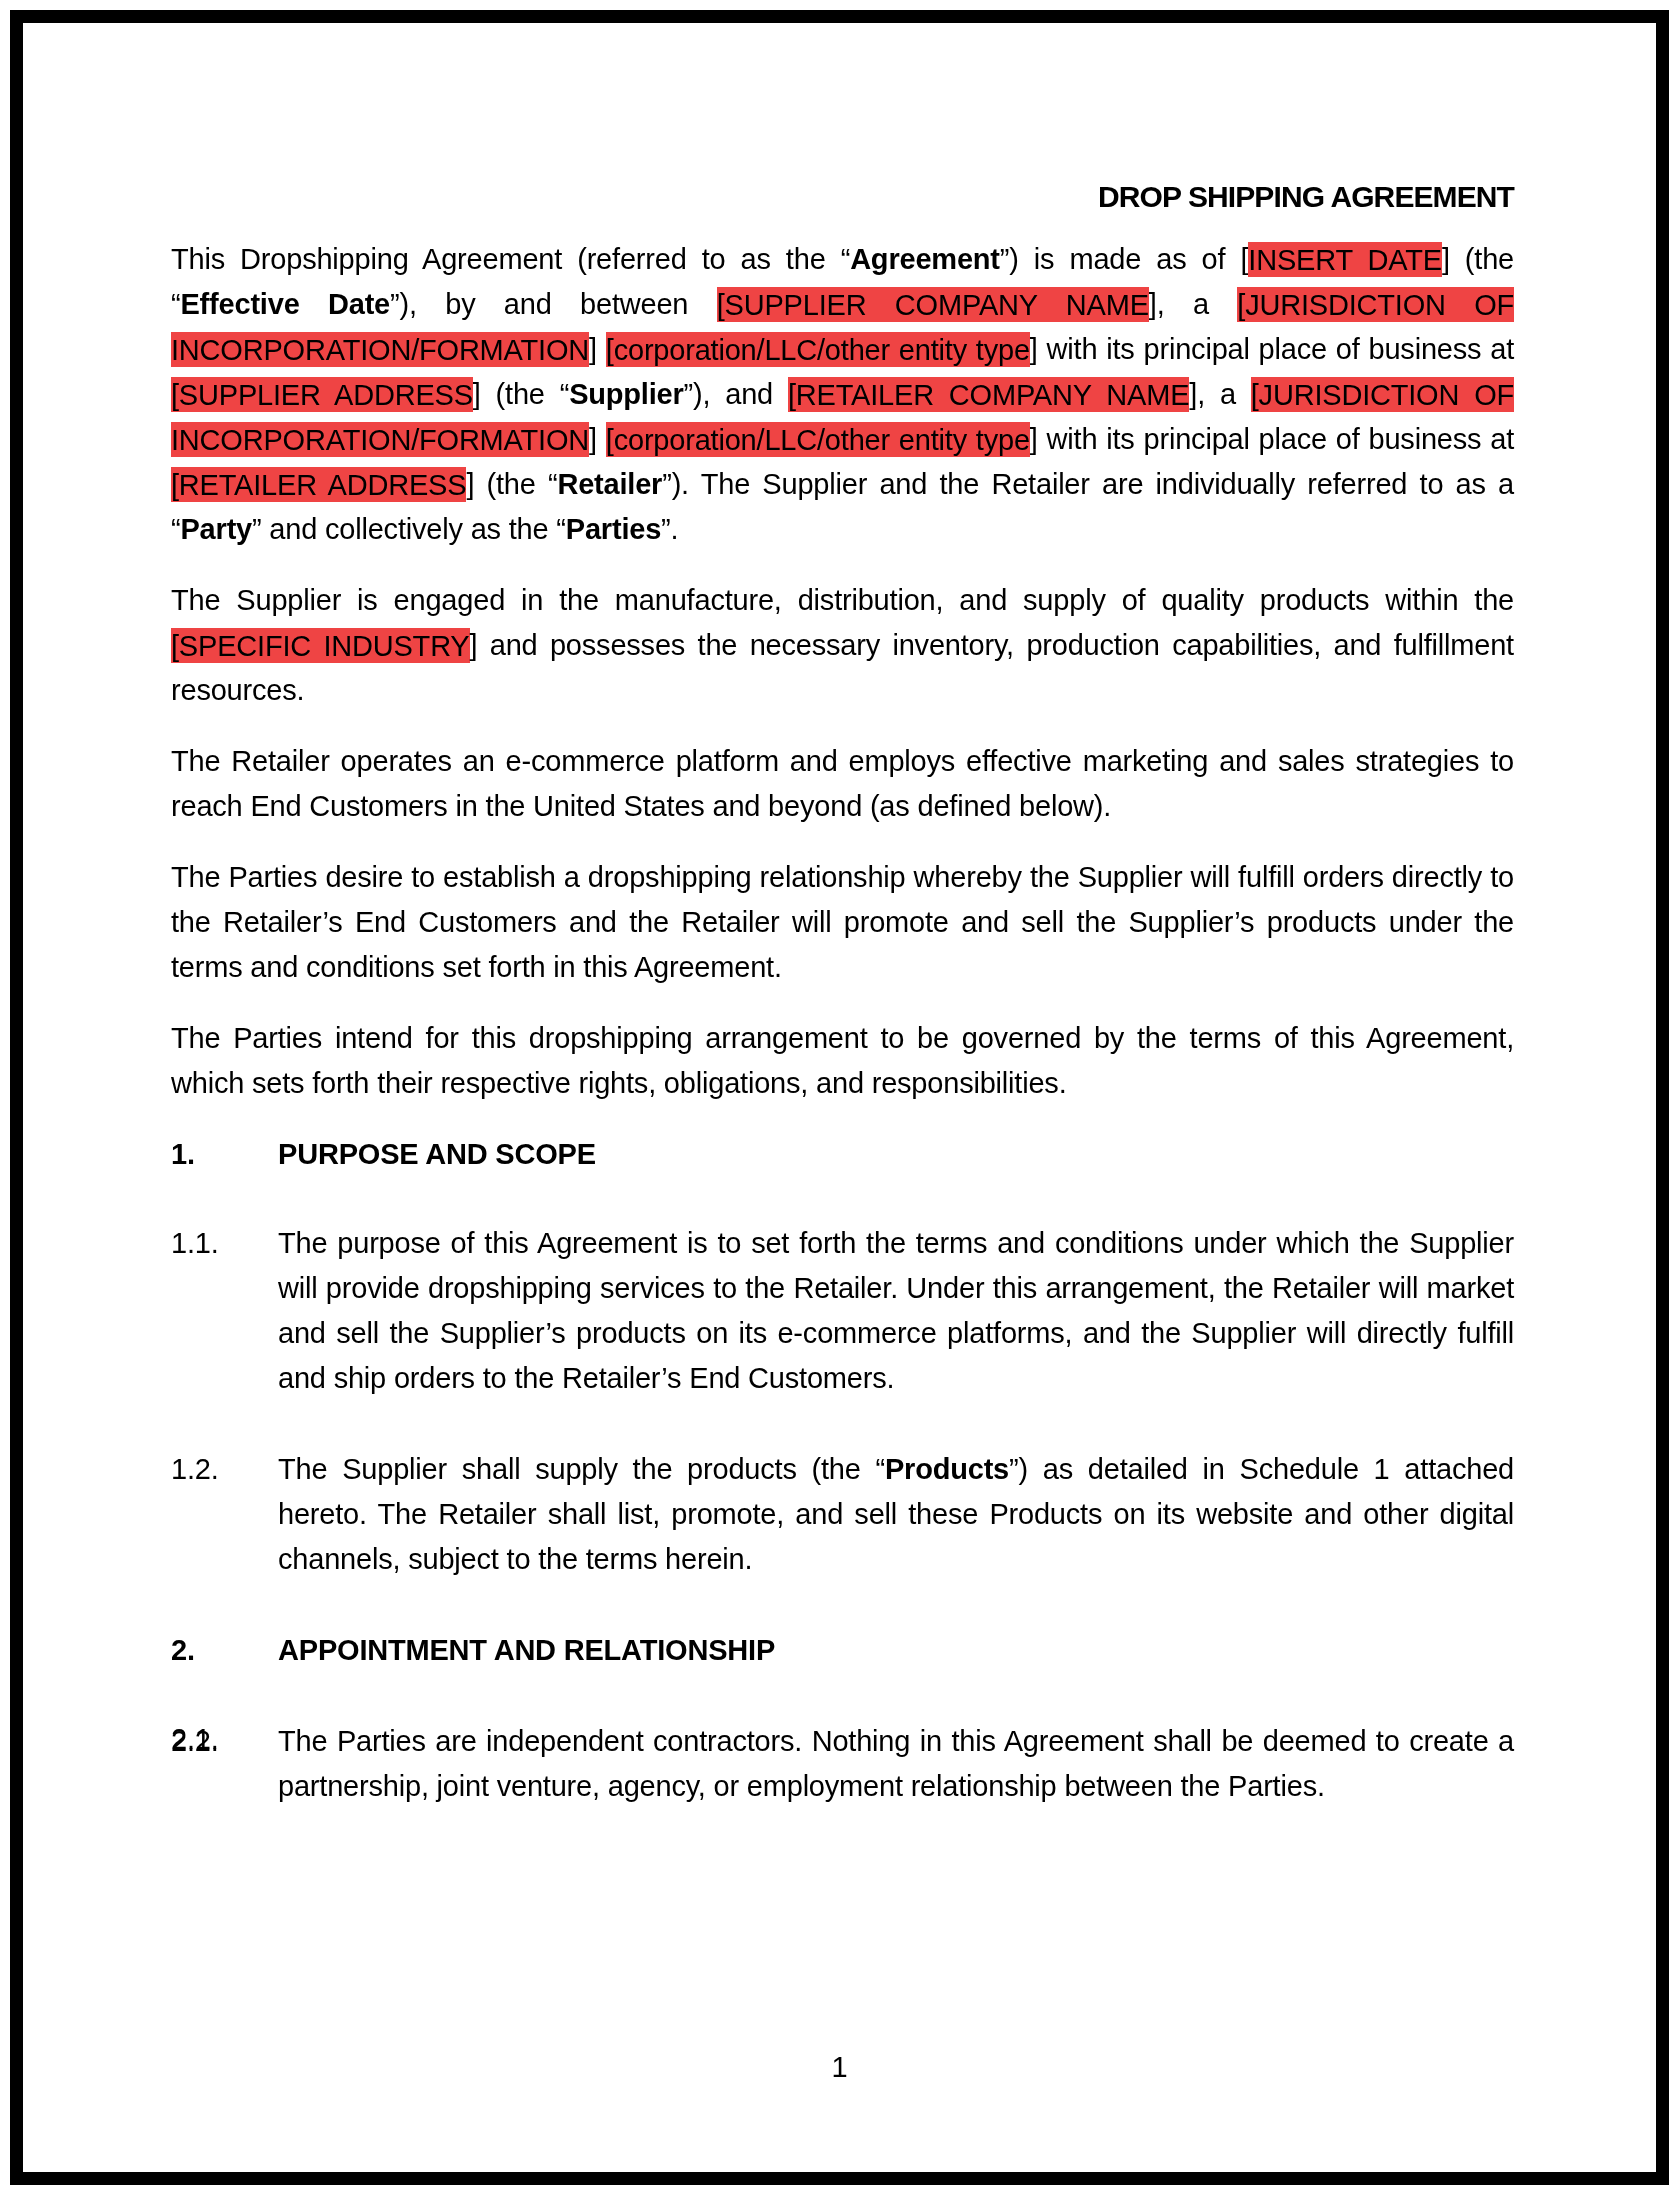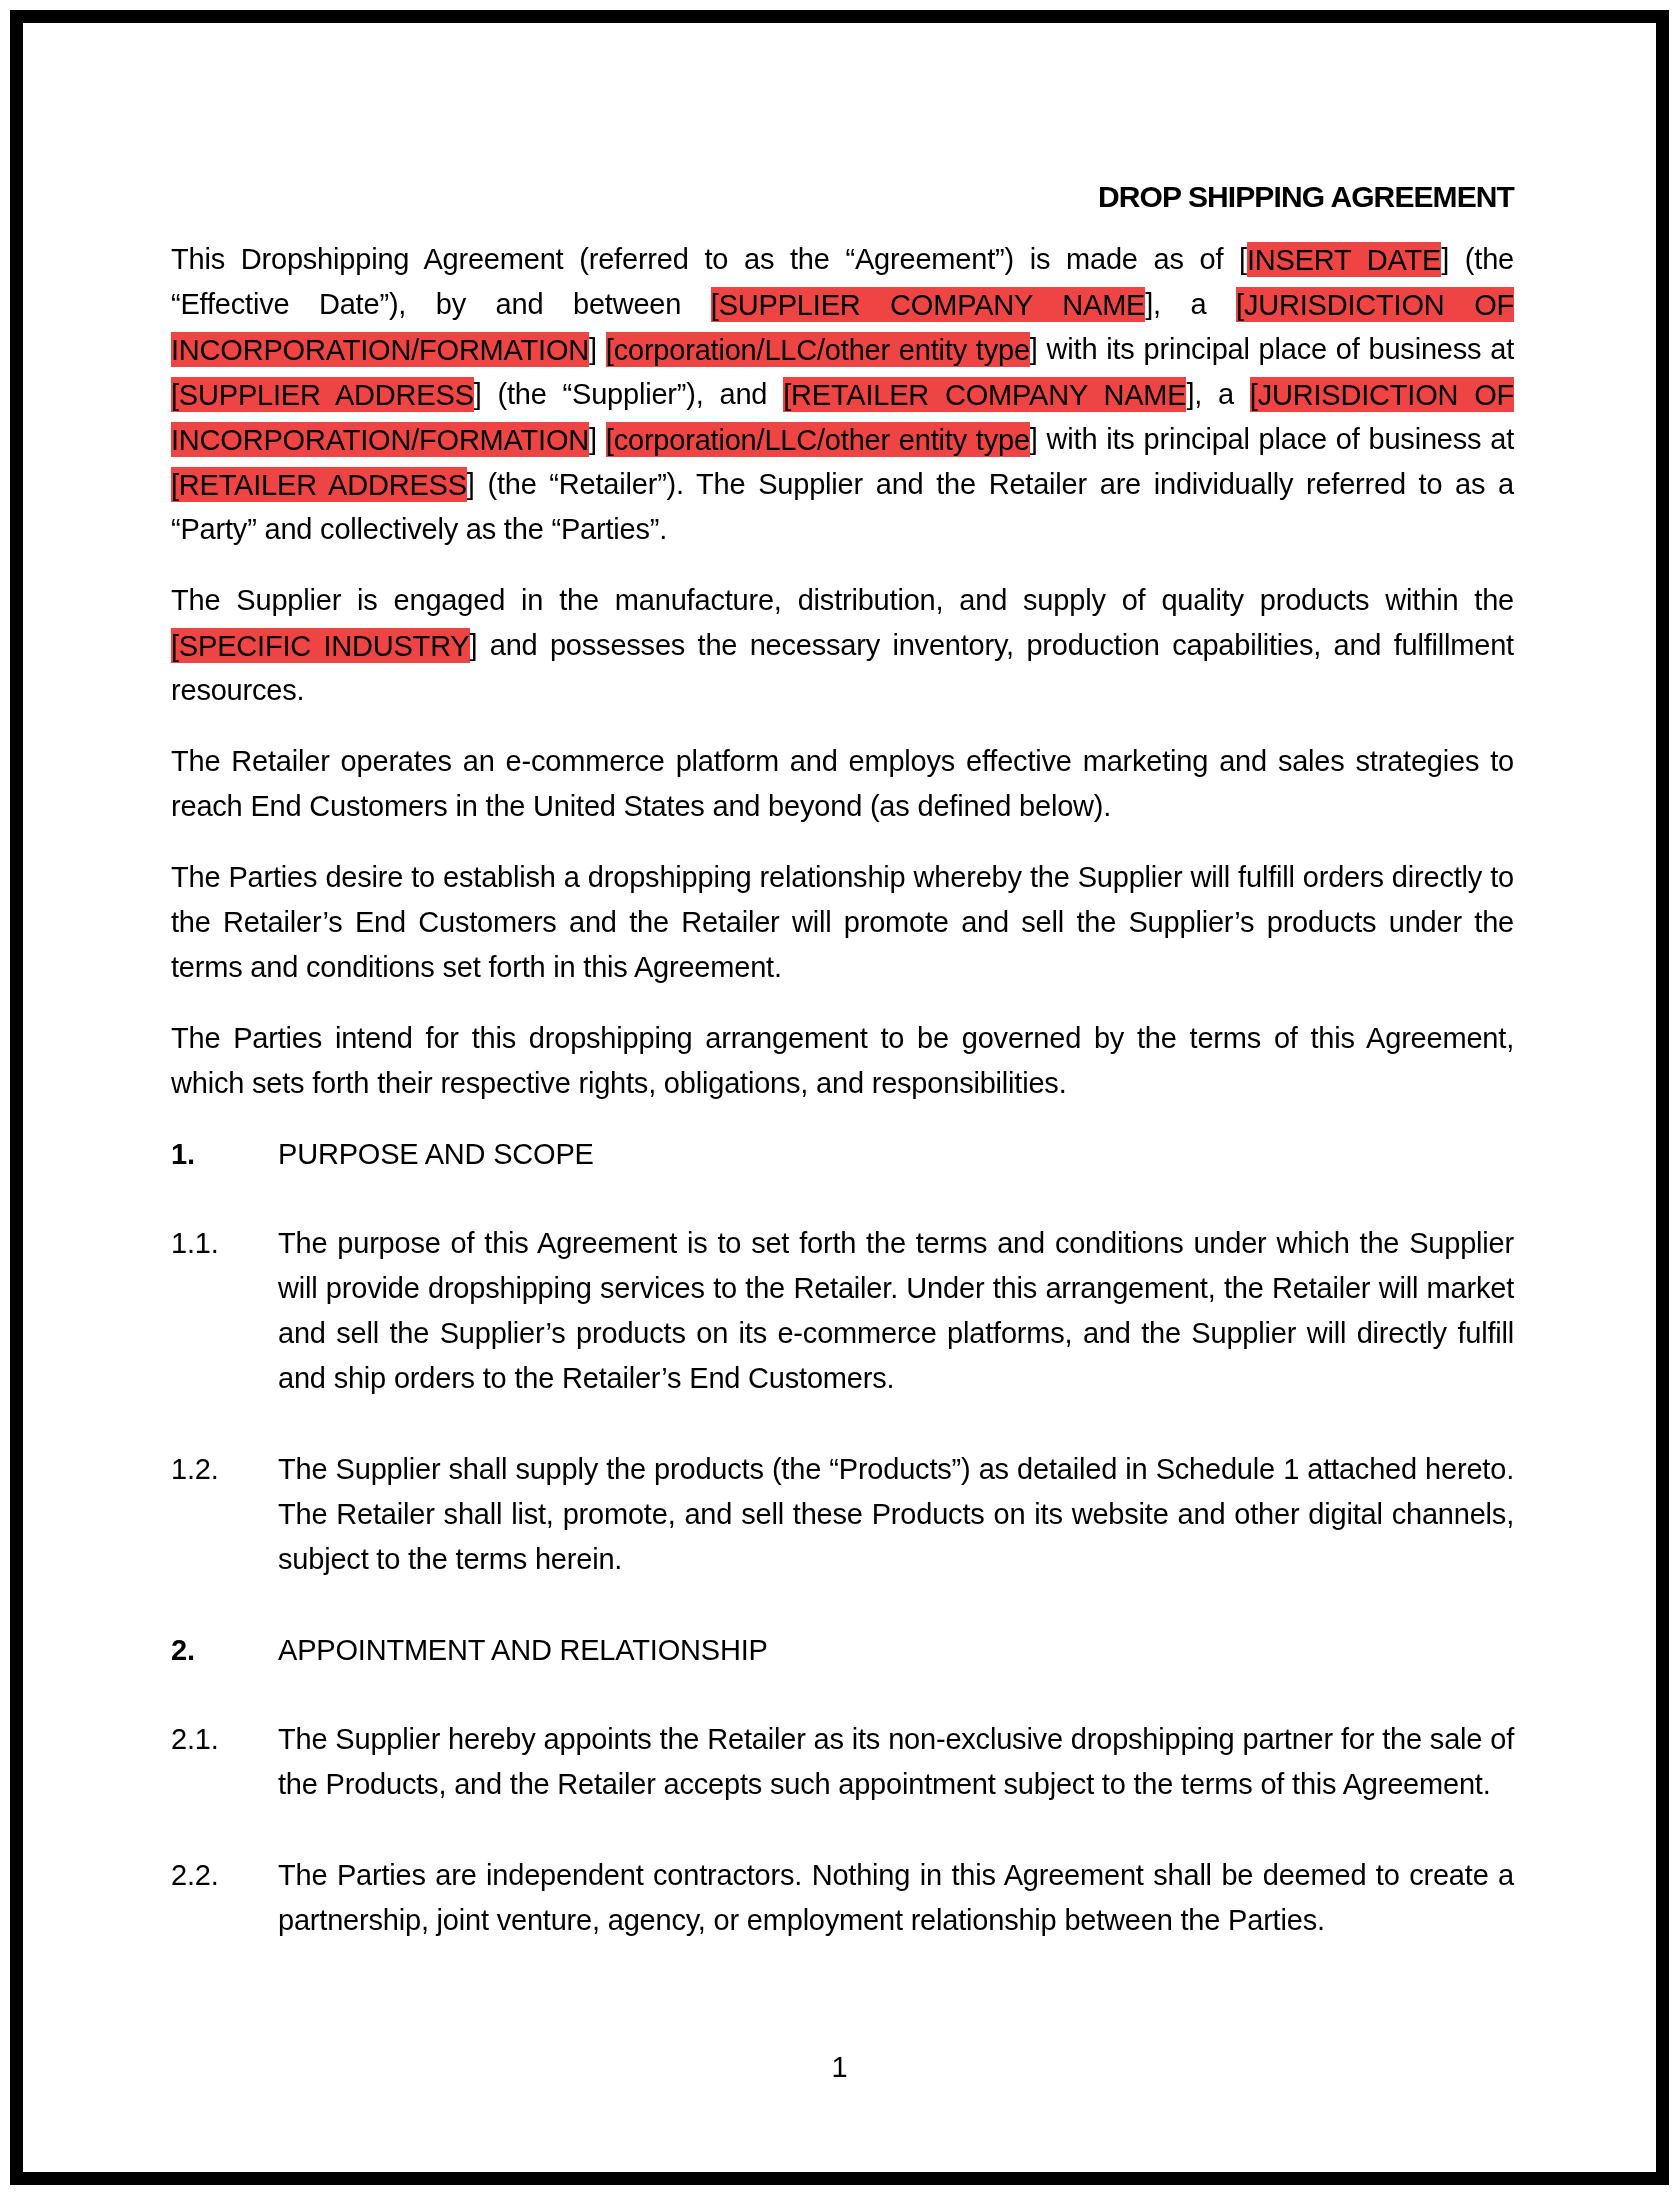--- a/index.html
+++ b/index.html
@@ -59,21 +59,21 @@
     position: relative;
     padding-left: 107px;
     text-align: justify;
     margin: 0 0 46px 0;
   }
   .num {
     position: absolute;
     left: 0;
     top: 0;
   }
-  .b { font-weight: 400; }
+  .b { font-weight: 700; }
   .hl {
     background: #ef4444;
     padding: 1.8px 0;
   }
   .page-number {
     position: absolute;
     top: 2045px;
     left: 0;
     right: 0;
     text-align: center;
@@ -93,20 +93,20 @@
     <div id="doc-body">
         <div class="block para"><span>This Dropshipping Agreement (referred to as the “</span><span class="b">Agreement</span><span>”) is made as of [</span><span class="hl">INSERT DATE</span><span>] (the “</span><span class="b">Effective Date</span><span>”), by and between </span><span class="hl">[SUPPLIER COMPANY NAME</span><span>], a </span><span class="hl">[JURISDICTION OF INCORPORATION/FORMATION</span><span>] </span><span class="hl">[corporation/LLC/other entity type</span><span>] with its principal place of business at </span><span class="hl">[SUPPLIER ADDRESS</span><span>] (the “</span><span class="b">Supplier</span><span>”), and </span><span class="hl">[RETAILER COMPANY NAME</span><span>], a </span><span class="hl">[JURISDICTION OF INCORPORATION/FORMATION</span><span>] </span><span class="hl">[corporation/LLC/other entity type</span><span>] with its principal place of business at </span><span class="hl">[RETAILER ADDRESS</span><span>] (the “</span><span class="b">Retailer</span><span>”). The Supplier and the Retailer are individually referred to as a “</span><span class="b">Party</span><span>” and collectively as the “</span><span class="b">Parties</span><span>”.</span></div>
         <div class="block para"><span>The Supplier is engaged in the manufacture, distribution, and supply of quality products within the </span><span class="hl">[SPECIFIC INDUSTRY</span><span>] and possesses the necessary inventory, production capabilities, and fulfillment resources.</span></div>
         <div class="block para"><span>The Retailer operates an e-commerce platform and employs effective marketing and sales strategies to reach End Customers in the United States and beyond (as defined below).</span></div>
         <div class="block para"><span>The Parties desire to establish a dropshipping relationship whereby the Supplier will fulfill orders directly to the Retailer’s End Customers and the Retailer will promote and sell the Supplier’s products under the terms and conditions set forth in this Agreement.</span></div>
         <div class="block para"><span>The Parties intend for this dropshipping arrangement to be governed by the terms of this Agreement, which sets forth their respective rights, obligations, and responsibilities.</span></div>
         <div class="block heading"><span class="num">1.</span><span class="b">PURPOSE AND SCOPE</span></div>
         <div class="block item"><span class="num">1.1.</span><span>The purpose of this Agreement is to set forth the terms and conditions under which the Supplier will provide dropshipping services to the Retailer. Under this arrangement, the Retailer will market and sell the Supplier’s products on its e-commerce platforms, and the Supplier will directly fulfill and ship orders to the Retailer’s End Customers.</span></div>
         <div class="block item"><span class="num">1.2.</span><span>The Supplier shall supply the products (the “</span><span class="b">Products</span><span>”) as detailed in Schedule 1 attached hereto. The Retailer shall list, promote, and sell these Products on its website and other digital channels, subject to the terms herein.</span></div>
         <div class="block heading"><span class="num">2.</span><span class="b">APPOINTMENT AND RELATIONSHIP</span></div>
-        <div class="block item"><span class="num">2.1.</span><span>The Supplier hereby appoints the Retailer as its non-exclusive dropshipping partner for the sale of the Products, and the Retailer accepts such appointment subject to the terms of this Agreement.</span></div>
+        <div class="block item"><span class="num">2.1.</span></div>
         <div class="block item"><span class="num">2.2.</span><span>The Parties are independent contractors. Nothing in this Agreement shall be deemed to create a partnership, joint venture, agency, or employment relationship between the Parties.</span></div>
       </div>
   </div>
 
   <div class="page-number">1</div>
 </div>
 
 
 </body></html>

